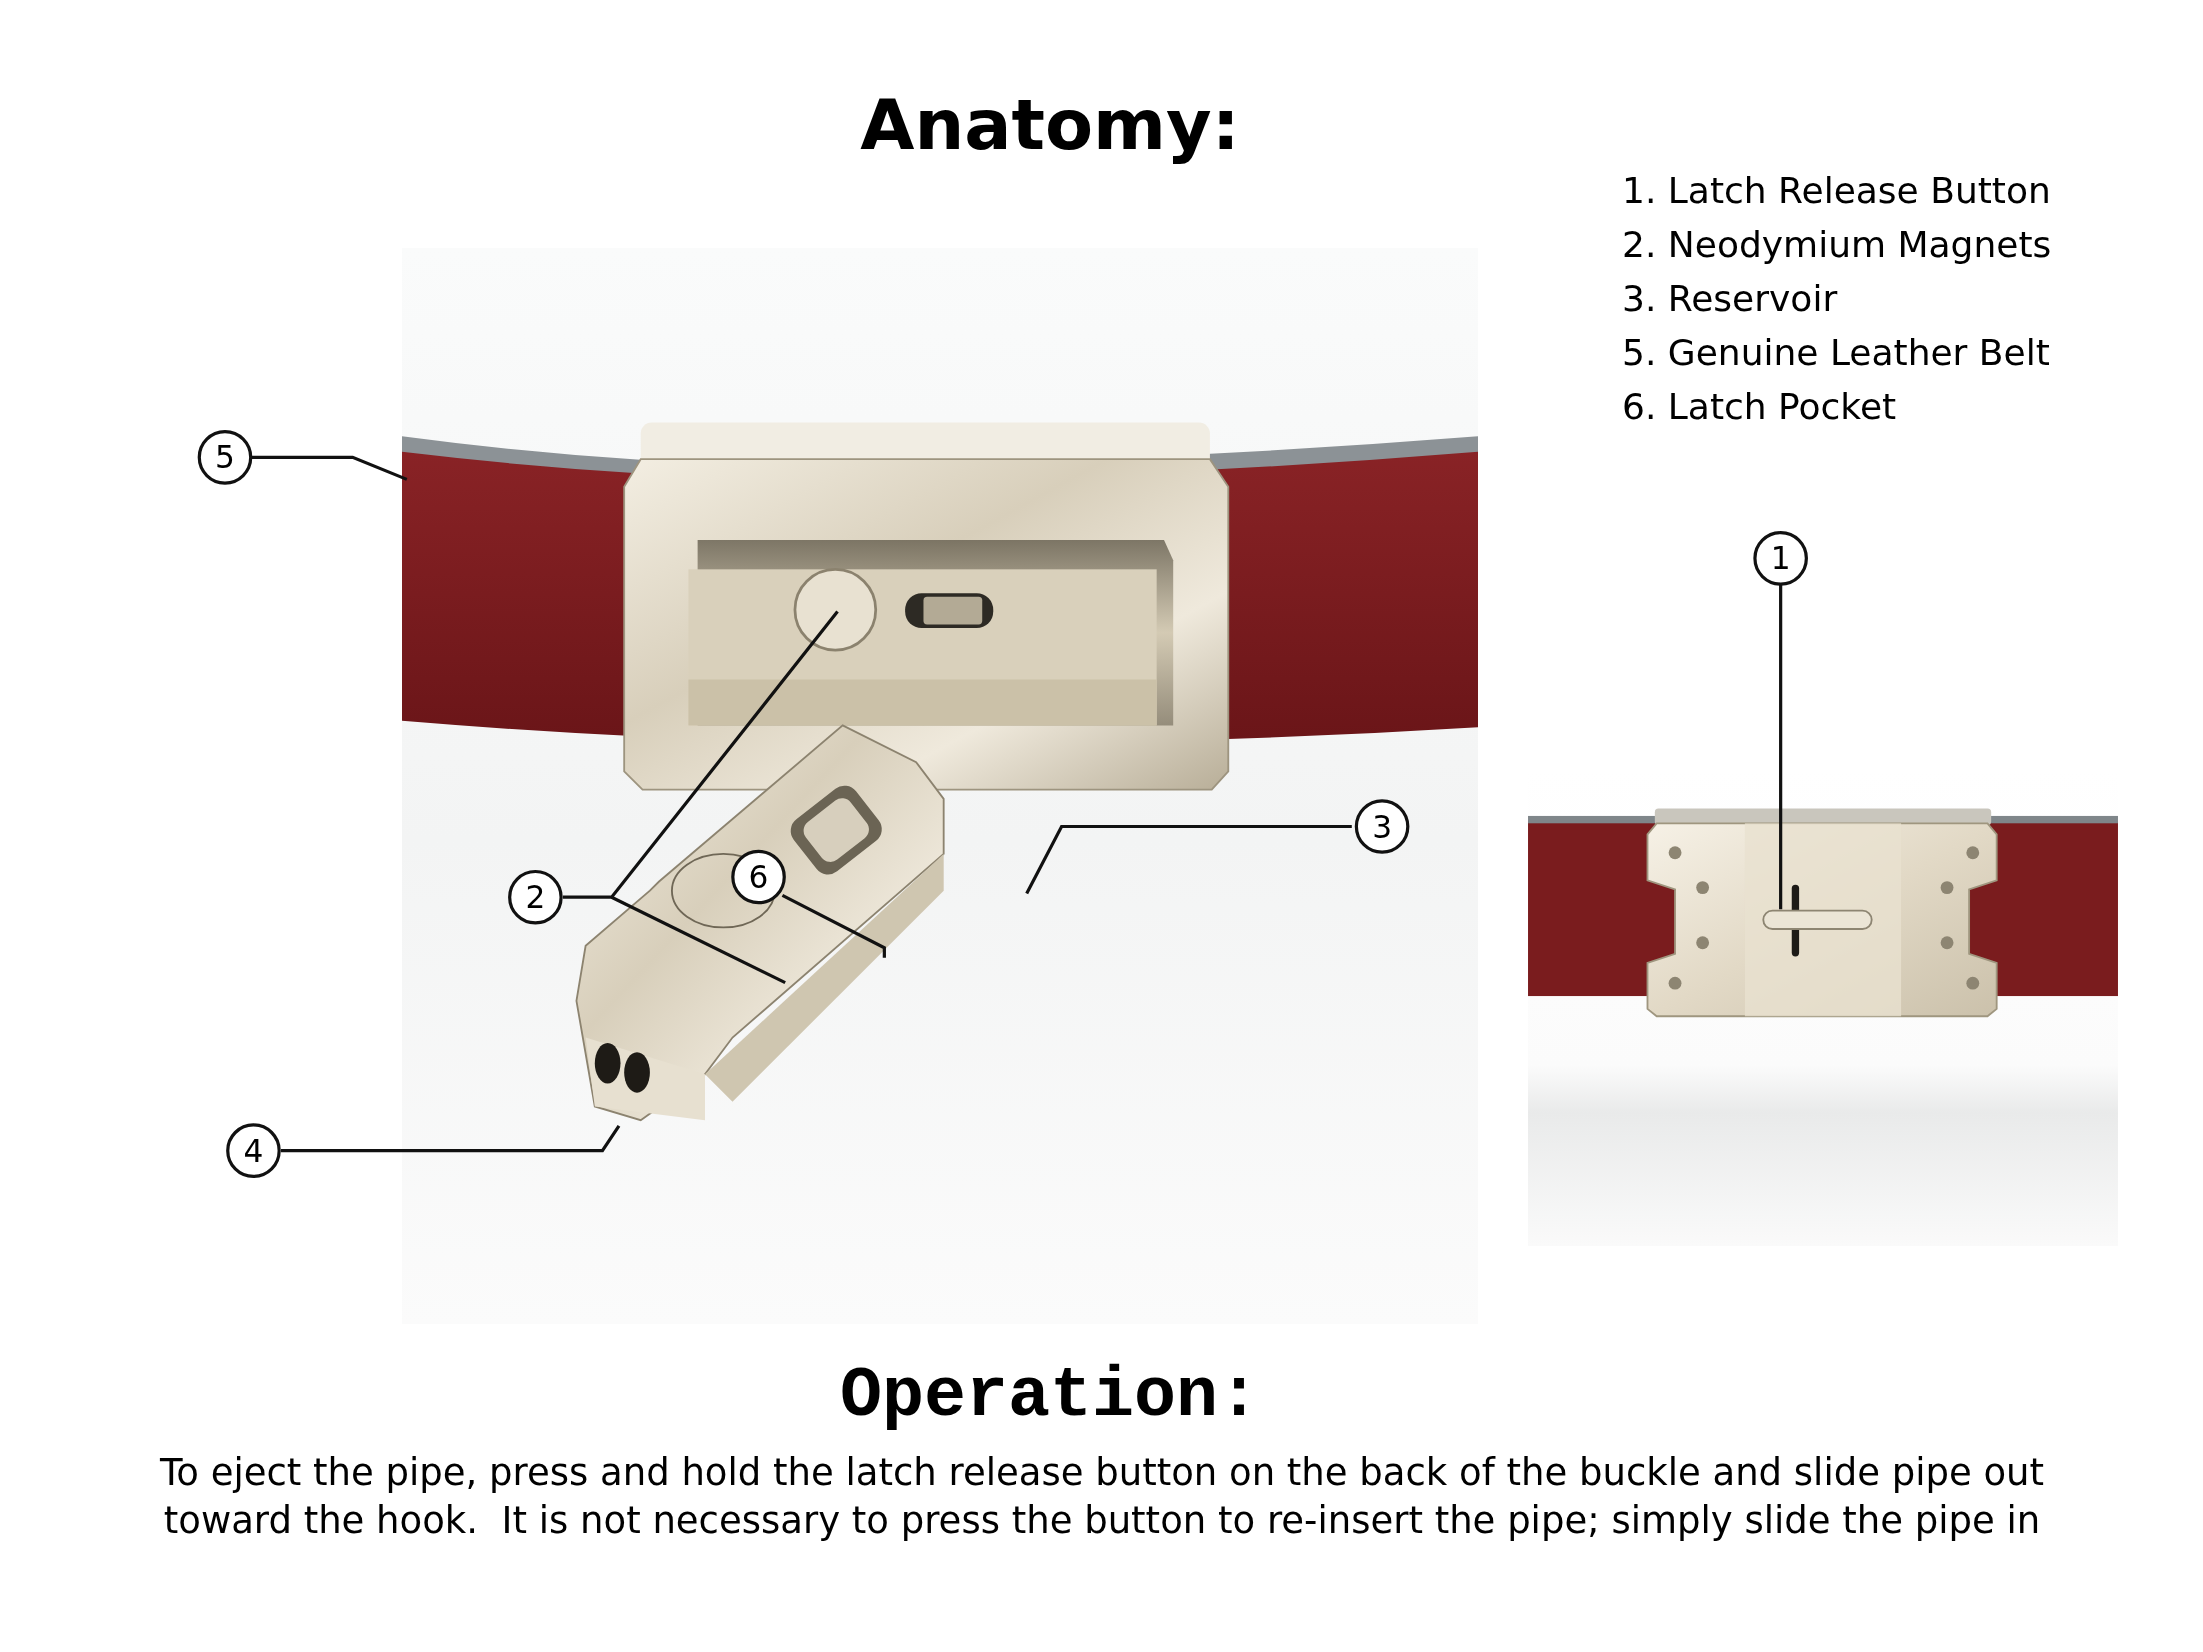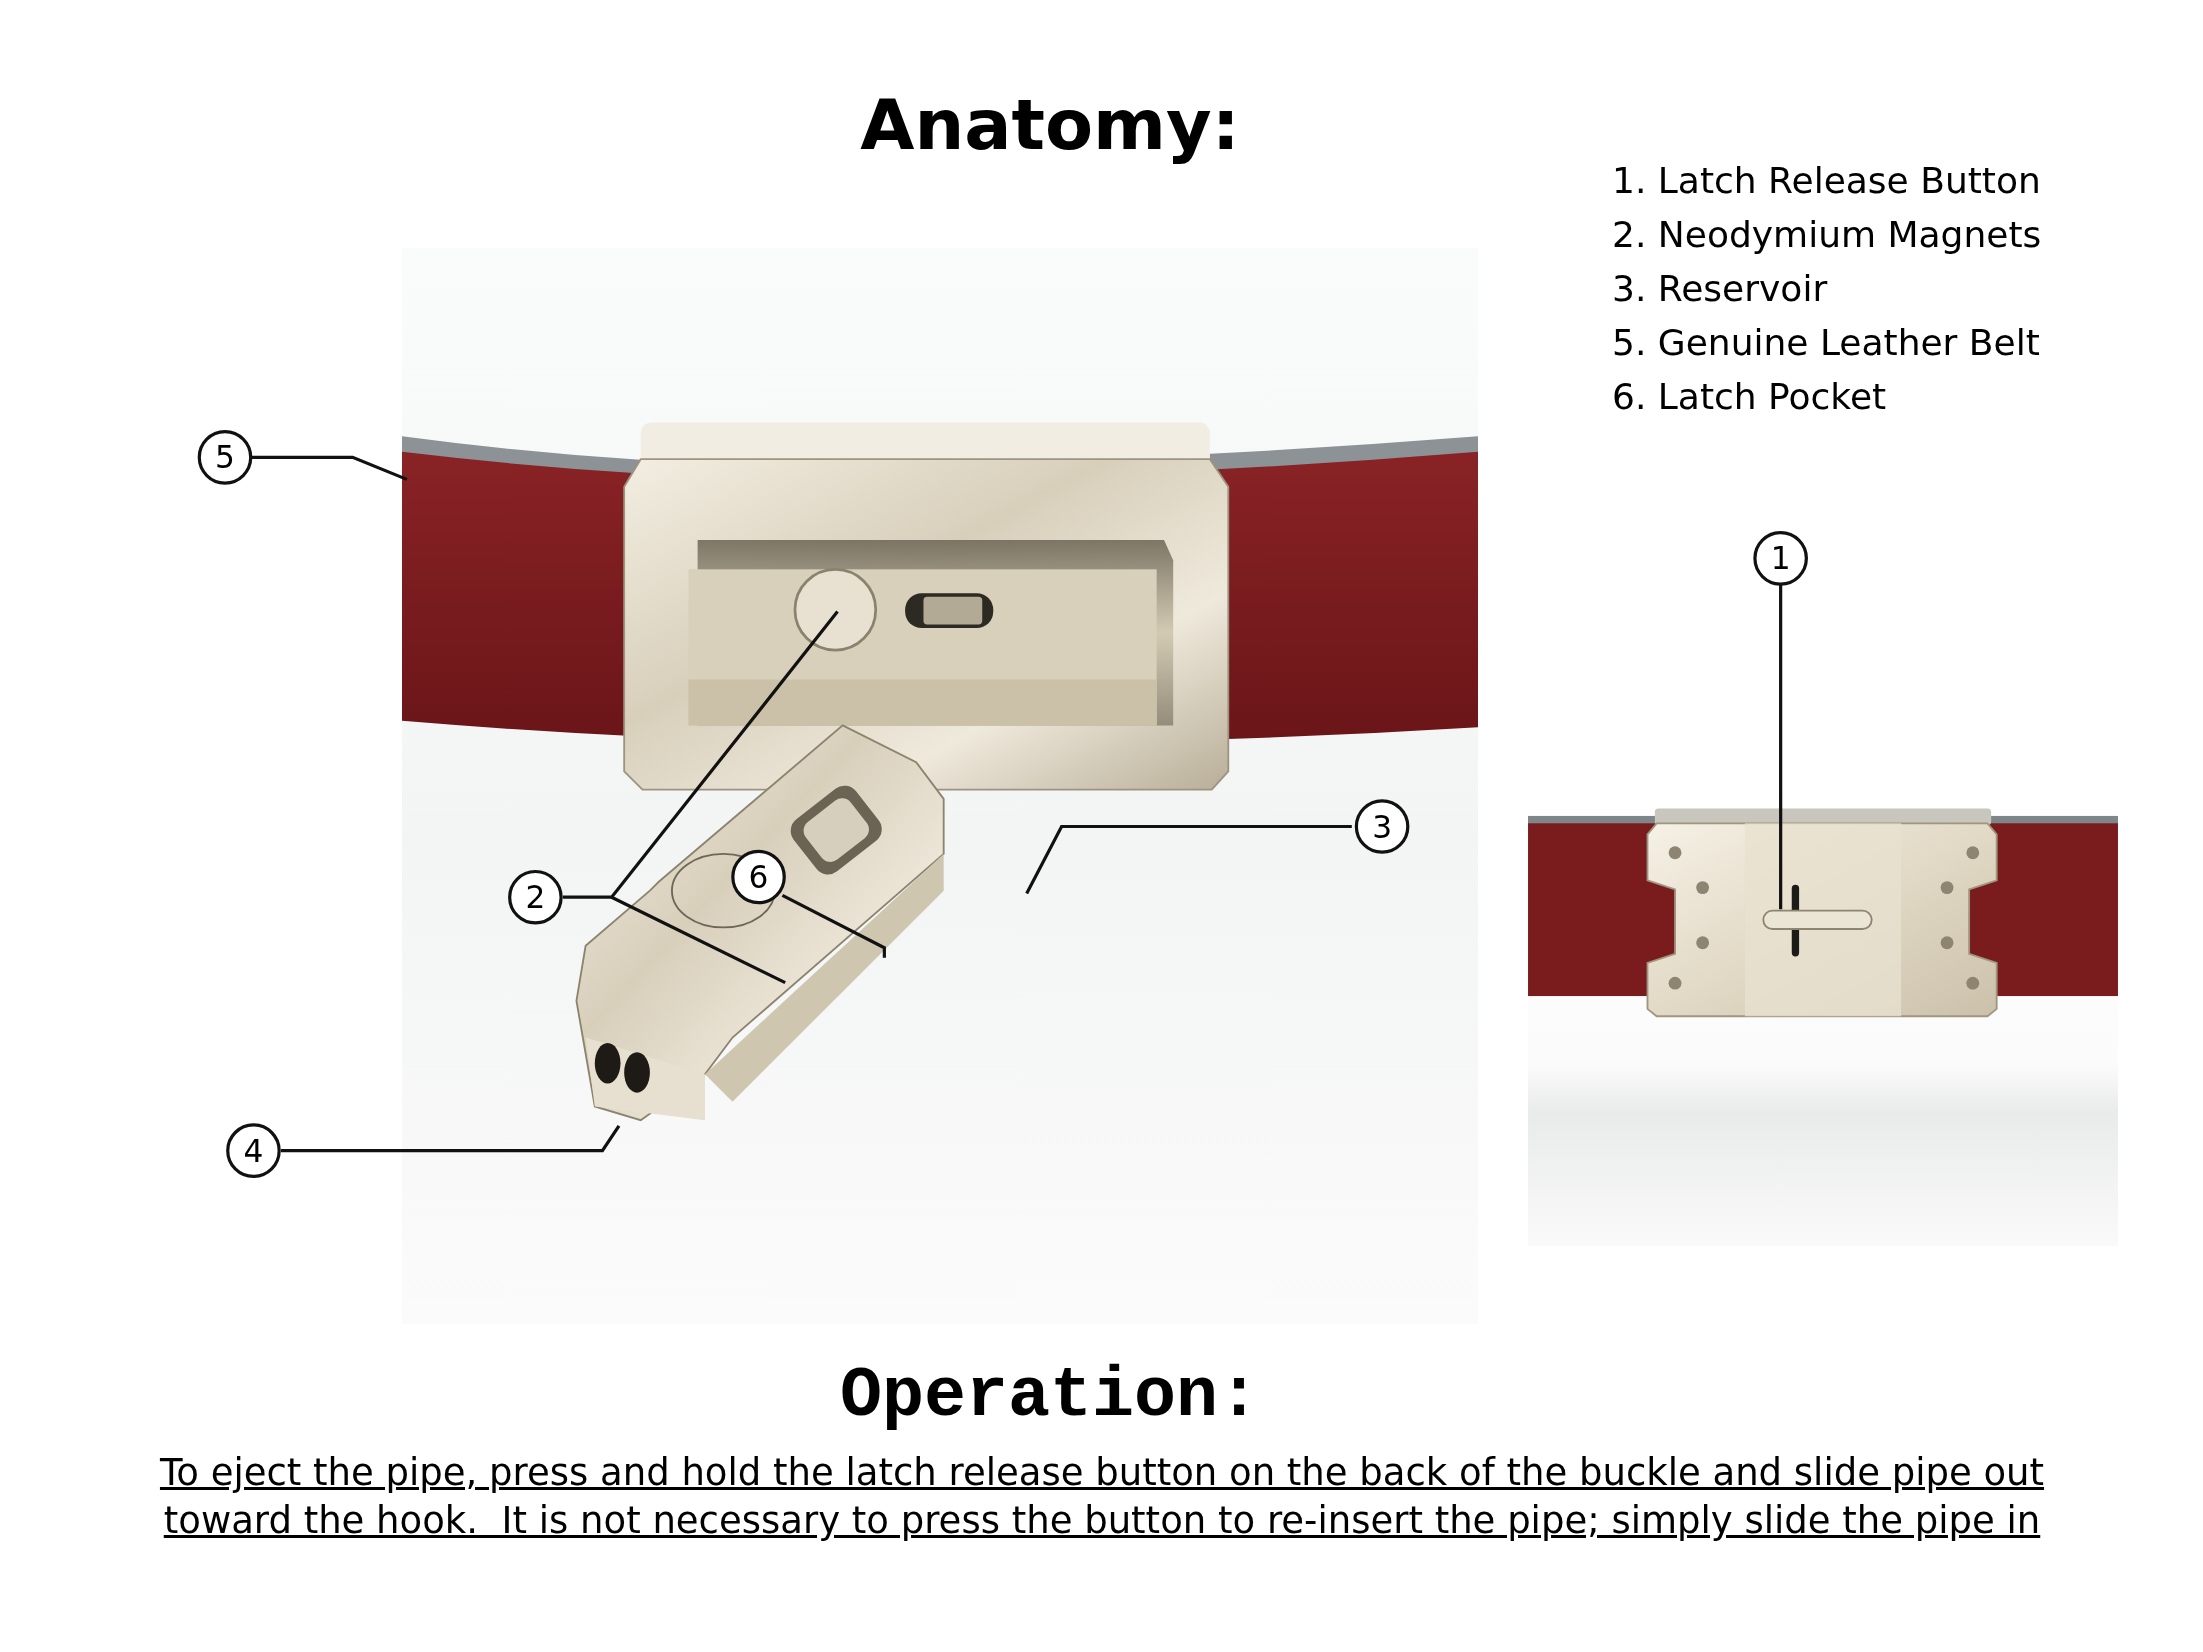--- a/index.html
+++ b/index.html
@@ -2,25 +2,25 @@
 <html style="font-size:14.7px"><head>
 <meta charset="utf-8">
 <style>
   html, body { margin: 0; padding: 0; background: #ffffff; }
   body { width: 2204px; height: 1653px; position: relative; overflow: hidden;
          font-family: "DejaVu Sans", sans-serif; color: #000; }
   .title { position: absolute; left: 0; width: 2100px; text-align: center;
            font-family: "DejaVu Sans", sans-serif; font-weight: bold; font-size: 70px; }
   #anatomy-title { top: 84px; }
   #operation-title { top: 1357px; font-family: Liberation Mono, monospace; }
-  .legend { position: absolute; left: 1605px; top: 147px; list-style: none; margin: 7px; padding: 0; }
+  .legend { position: absolute; left: 1605px; top: 147px; list-style: none; margin: 17px; padding: 0; }
   .legend li { font-size: 36px; line-height: 54px; white-space: nowrap; }
   .para { position: absolute; left: 92px; width: 2020px; top: 1449px; text-align: center;
           font-size: 37px; line-height: 48px; }
-  .para span { display: block; white-space: pre; text-decoration: underline; }
+  .para span { display: block; white-space: pre; }
   .photo { position: absolute; }
   #main-photo { left: 402px; top: 248px; width: 1076px; height: 1076px; }
   #back-photo { left: 1528px; top: 770px; width: 590px; height: 476px; }
   .overlay { position: absolute; left: 0; top: 0; width: 2204px; height: 1653px; pointer-events: none; }
   .callout-num { font-family: "DejaVu Sans", sans-serif; font-size: 34px; }
 </style>
 </head>
 <body>
 
 <div class="title" id="anatomy-title">Anatomy:</div>

